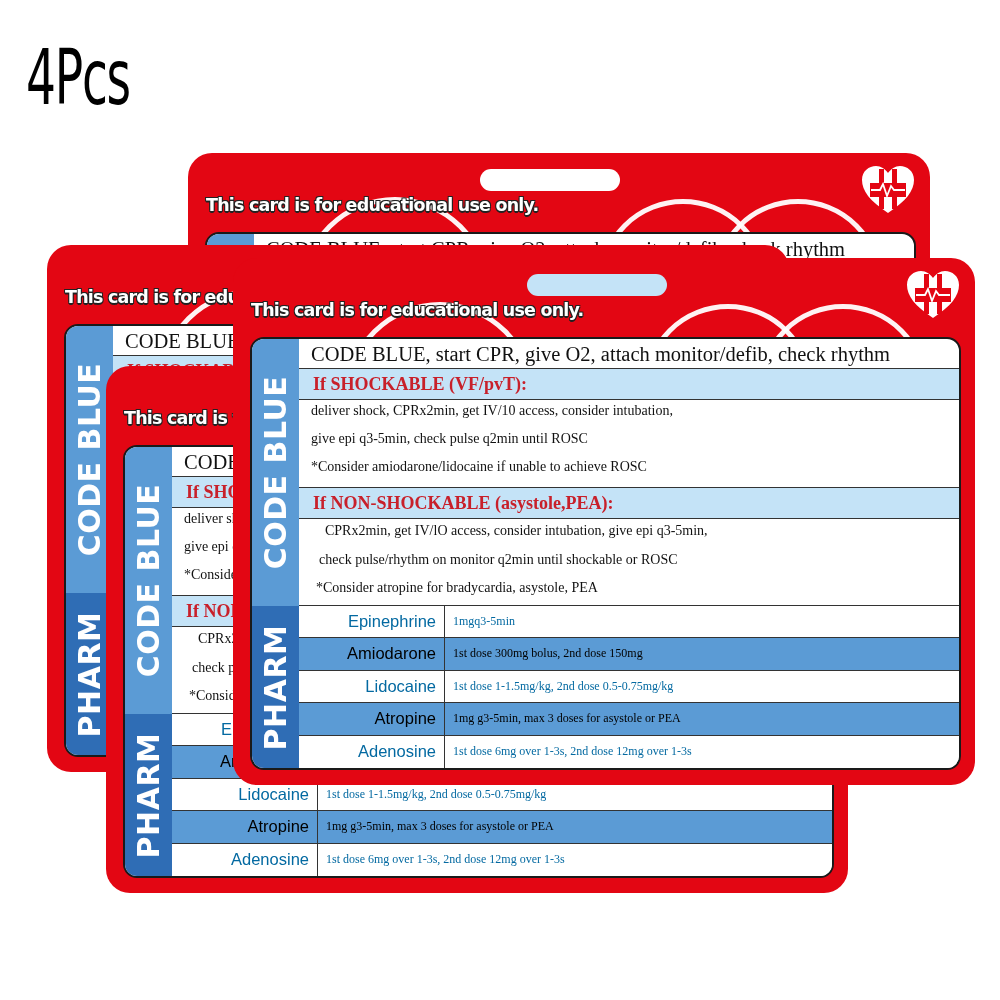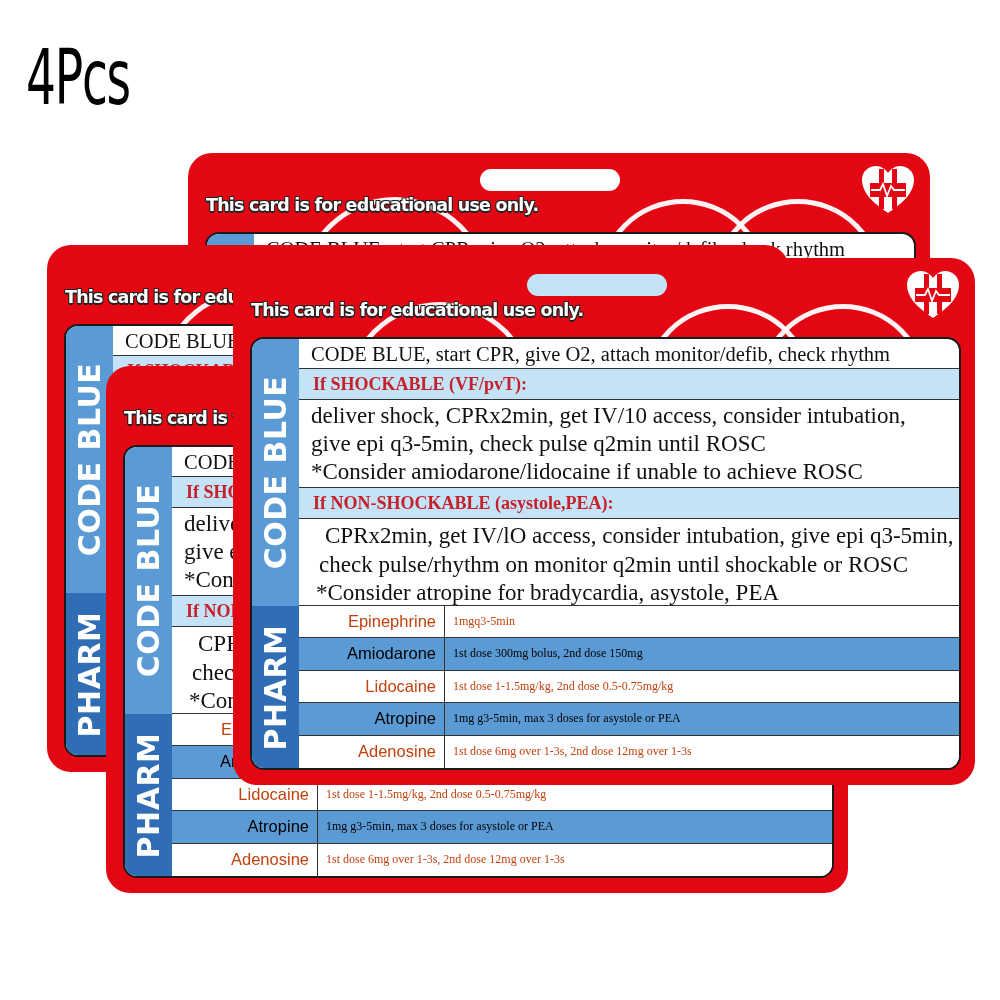--- a/index.html
+++ b/index.html
@@ -17,26 +17,26 @@
   .side { position:absolute; left:0; width:47px; display:flex; align-items:center; justify-content:center; }
   .side.cb { top:0; height:267px; background:#5b9bd5; }
   .side.ph { top:267px; height:162px; background:#2f6db5; }
   .side span { display:block; transform:rotate(-90deg); white-space:nowrap; color:#fff; font-family:"DejaVu Sans", sans-serif; font-weight:bold; font-size:30px; letter-spacing:0.5px; }
   .side.ph span { font-size:30px; }
 
   .content { position:absolute; left:47px; top:0; right:0; bottom:0; font-family:"Liberation Serif", serif; }
   .row { position:absolute; left:0; right:0; border-bottom:1.5px solid #333; box-sizing:border-box; }
   .r-top { top:0; height:30px; font-size:20.5px; padding-left:12px; line-height:30px; color:#111; white-space:nowrap; }
   .r-hdr { height:31px; background:#c4e3f7; color:#c8202a; font-weight:bold; font-size:18px; padding-left:14px; line-height:31px; white-space:nowrap; }
-  .r-body { background:#fff; font-size:23px; color:#111; white-space:nowrap; }
+  .r-body { background:#fff; font-size:14px; color:#111; white-space:nowrap; }
   .r-body div { position:absolute; }
   .pharm-row { position:absolute; left:0; right:0; height:32.4px; border-bottom:1.5px solid #333; box-sizing:border-box; display:flex; font-family:"Liberation Sans", sans-serif; font-size:16.5px; line-height:31px; white-space:nowrap; }
   .pharm-row .drug { width:146px; text-align:right; padding-right:8px; box-sizing:border-box; border-right:1.5px solid #333; }
   .pharm-row .dose { padding-left:8px; font-family:"Liberation Serif", serif; font-size:12px; }
-  .pharm-row.w { background:#fff; color:#c2410c; }
+  .pharm-row.w { background:#fff; color:#0369a1; }
   .pharm-row.b { background:#5b9bd5; color:#000000; }
   .pharm-row:last-child { border-bottom:none; }
 </style>
 </head>
 <body>
 
 <div class="pcs">4Pcs</div>
 
 <div id="stack">
     <div class="card" style="left: 188px; top: 153px; z-index: 1;">

